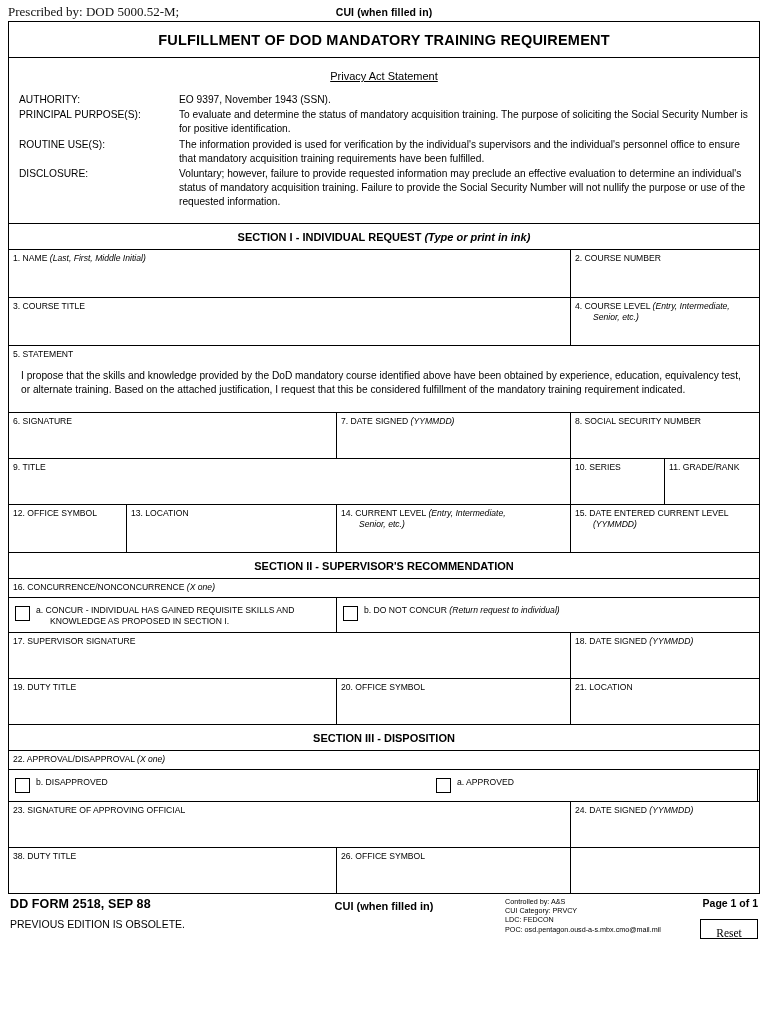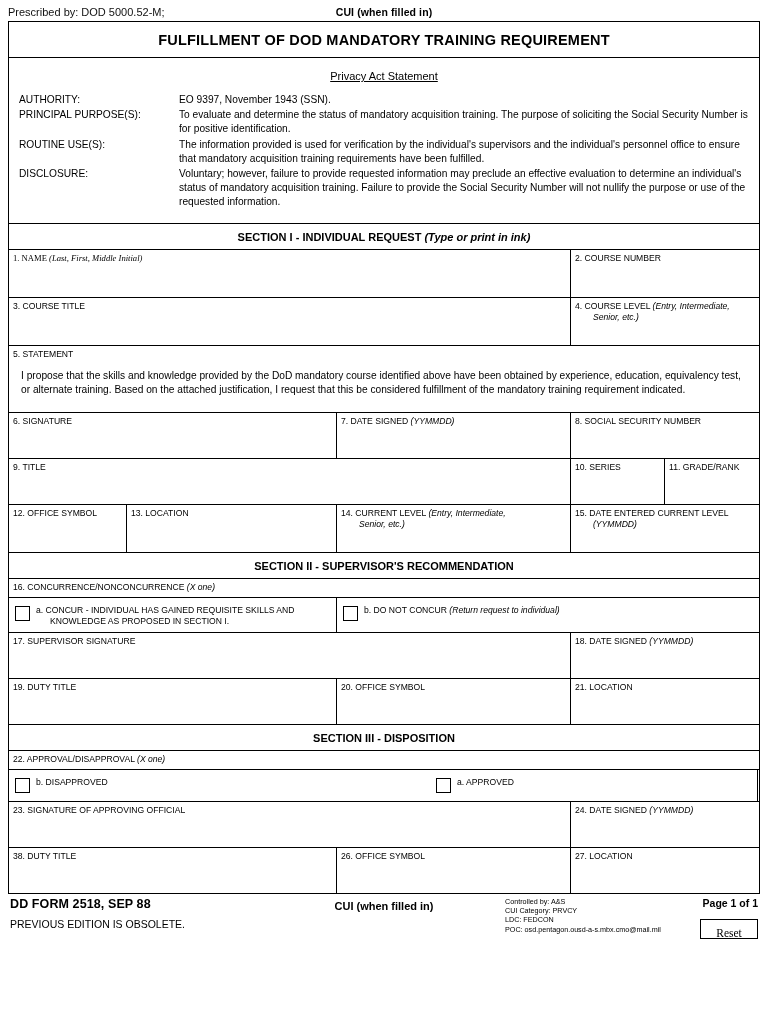--- a/index.html
+++ b/index.html
@@ -25,23 +25,24 @@
 
   
   .top-line {
     position: relative;
     height: 18px;
     display: flex;
     align-items: center;
     padding-top: 3px;
   }
   .prescribed {
-    font-size: 11px;
+    font-size: 13px;
     color: #111;
     white-space: nowrap;
+    font-family: Liberation Serif, serif;
   }
   .cui-top {
     position: absolute;
     left: 0; right: 0;
     text-align: center;
     font-size: 10.5px;
     font-weight: bold;
     letter-spacing: .1px;
   }
 
@@ -254,21 +255,21 @@
         <div class="pa-text">Voluntary; however, failure to provide requested information may preclude an effective evaluation to determine an individual's status of mandatory acquisition training. Failure to provide the Social Security Number will not nullify the purpose or use of the requested information.</div>
       </div>
     </div>
 
     <div class="section-bar">
       <span>SECTION I - INDIVIDUAL REQUEST</span>
       <span class="ital">(Type or print in ink)</span>
     </div>
 
     <div class="row">
-      <div class="cell" style="width:562px;height:47px;font-family:Liberation Serif, serif;">
+      <div class="cell" style="width:562px;height:47px;">
         <span class="cap"><span>1. NAME</span> <span class="ital">(Last, First, Middle Initial)</span></span>
       </div>
       <div class="cell last" style="width:187px;height:47px;">
         <span class="cap">2. COURSE NUMBER</span>
       </div>
     </div>
 
     <div class="row">
       <div class="cell" style="width:562px;height:47px;">
         <span class="cap">3. COURSE TITLE</span>
@@ -395,23 +396,20 @@
         <span class="cap"><span>24. DATE SIGNED</span> <span class="ital">(YYMMDD)</span></span>
       </div>
     </div>
 
     <div class="row last">
       <div class="cell" style="width:328px;height:45px;">
         <span class="cap">38. DUTY TITLE</span>
       </div>
       <div class="cell" style="width:234px;height:45px;">
         <span class="cap">26. OFFICE SYMBOL</span>
-      </div>
-      <div class="cell last" style="width:187px;height:45px;">
-        <span class="cap">27. LOCATION</span>
       </div>
     </div>
 
   </div>
 
   <div class="footer">
     <div class="ft-left">
       <div class="ft-form">DD FORM 2518, SEP 88</div>
       <div class="ft-prev">PREVIOUS EDITION IS OBSOLETE.</div>
     </div>

